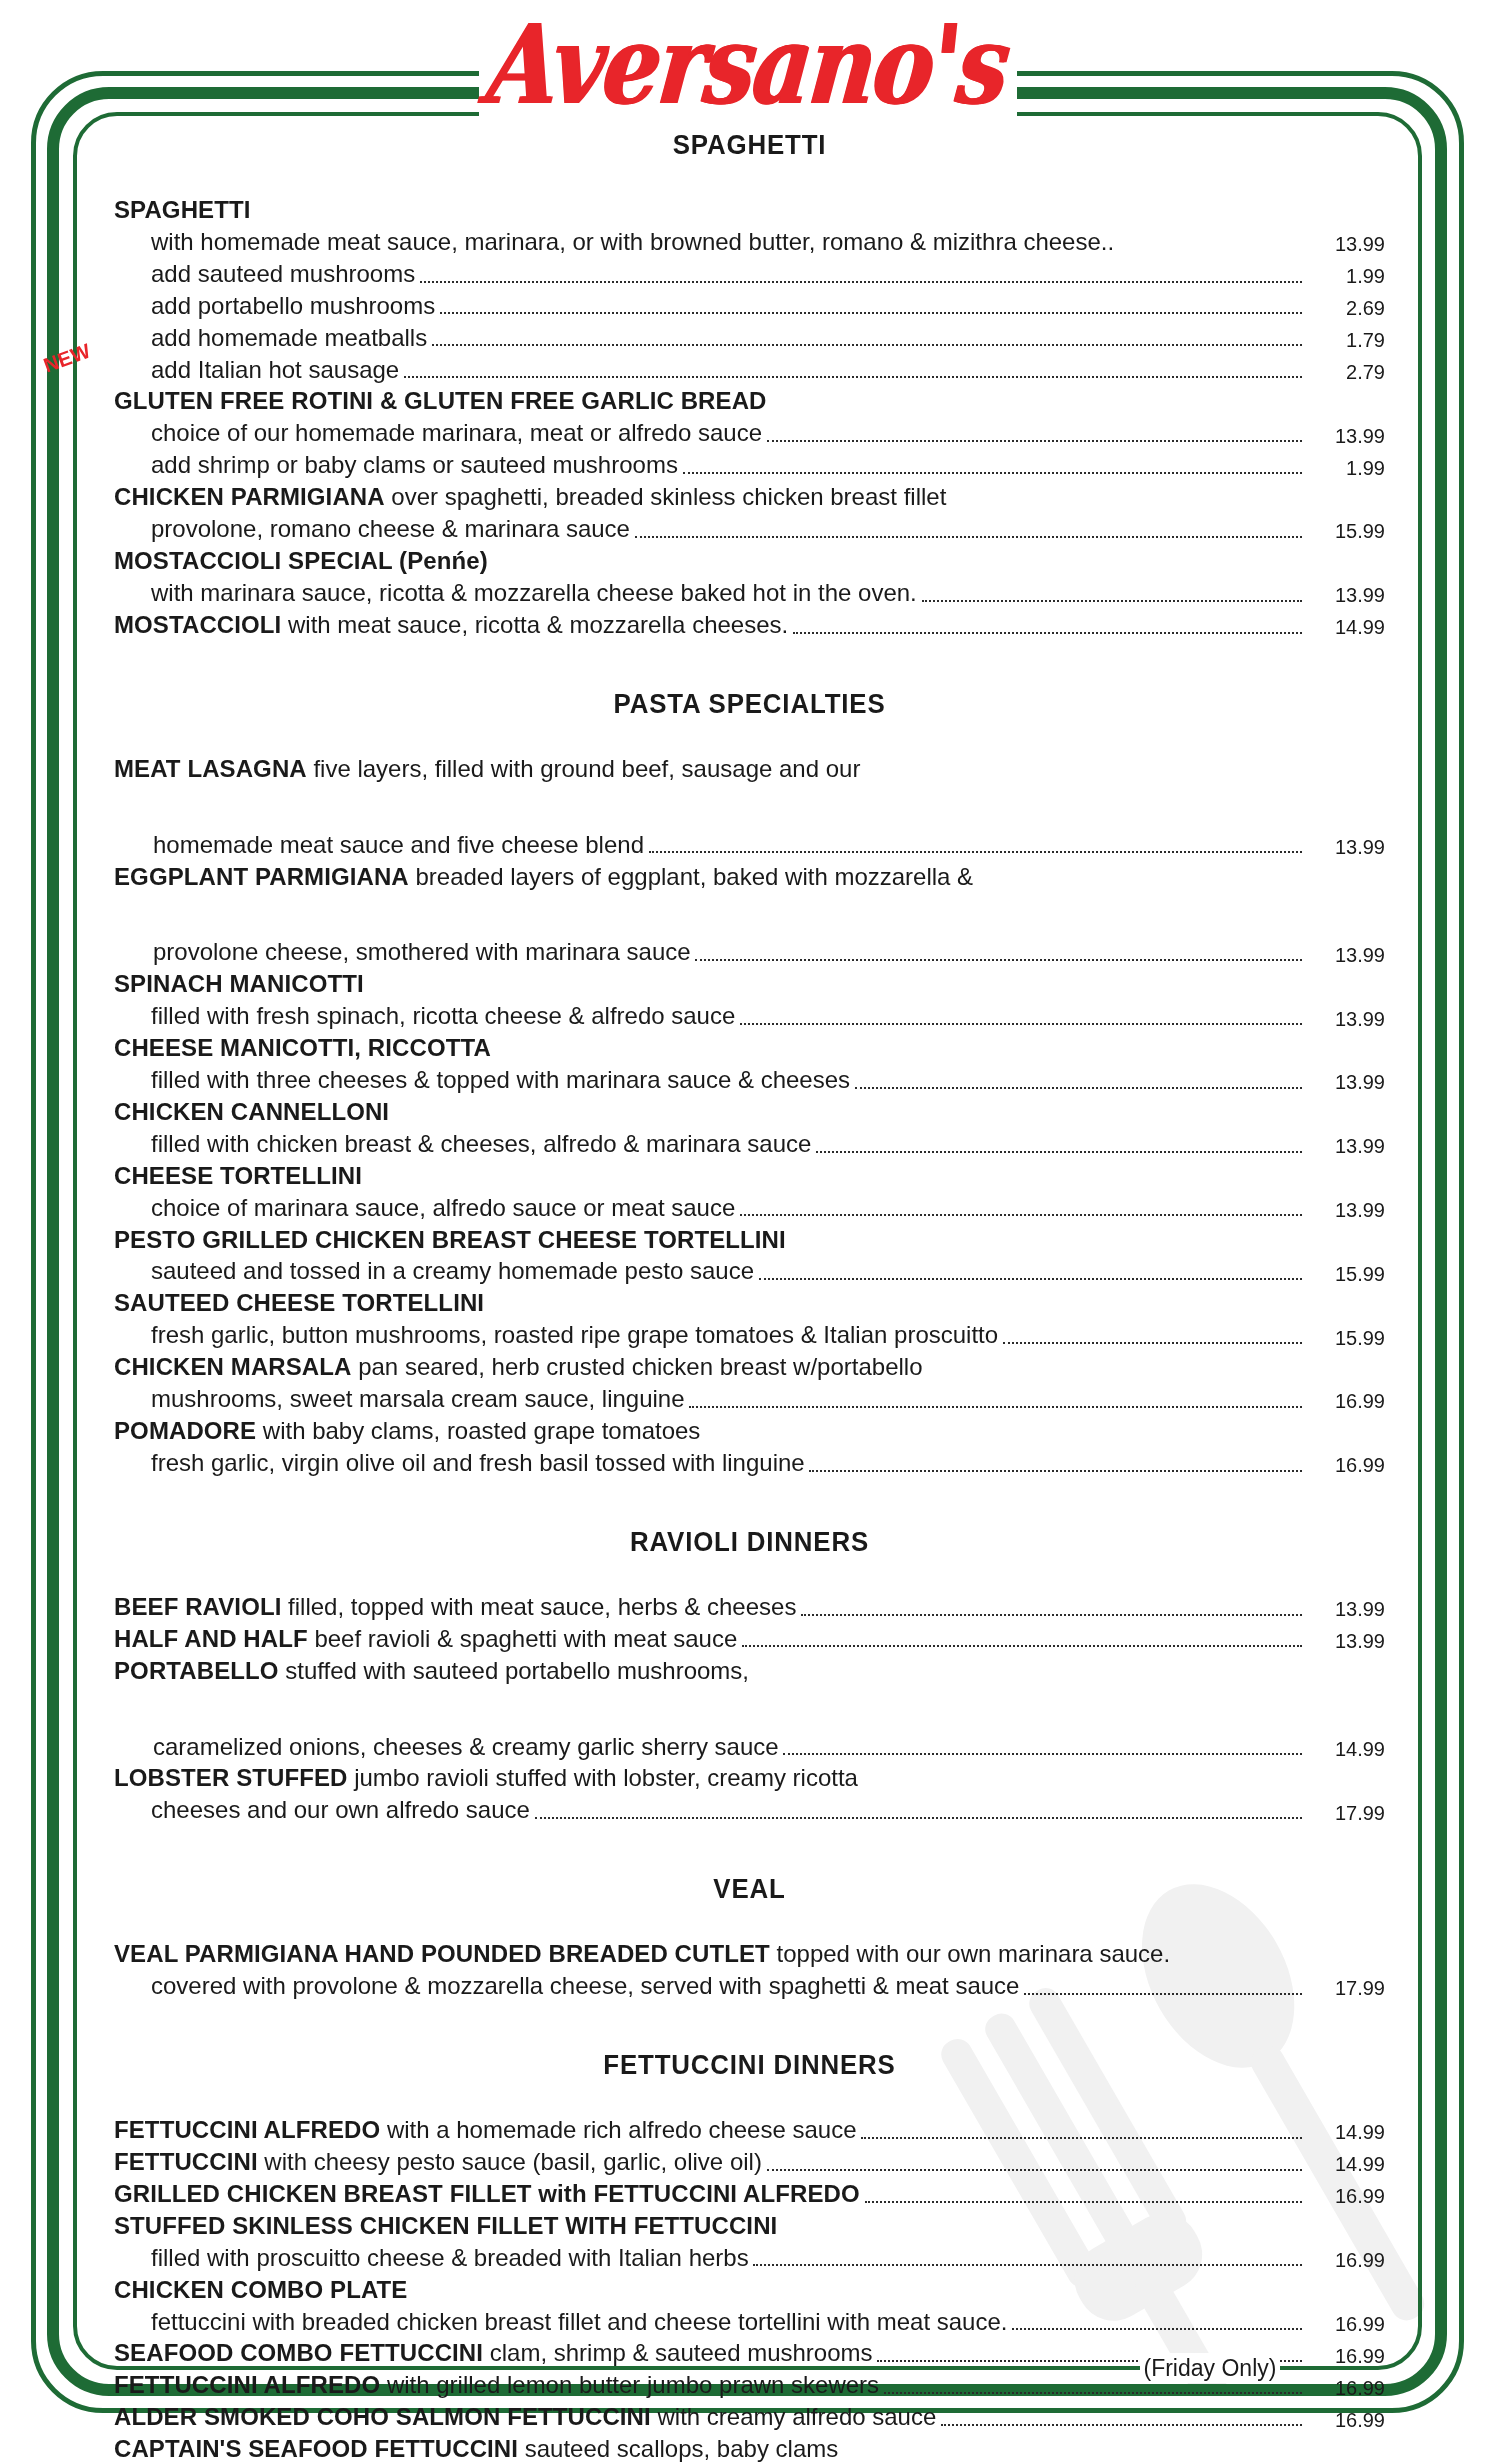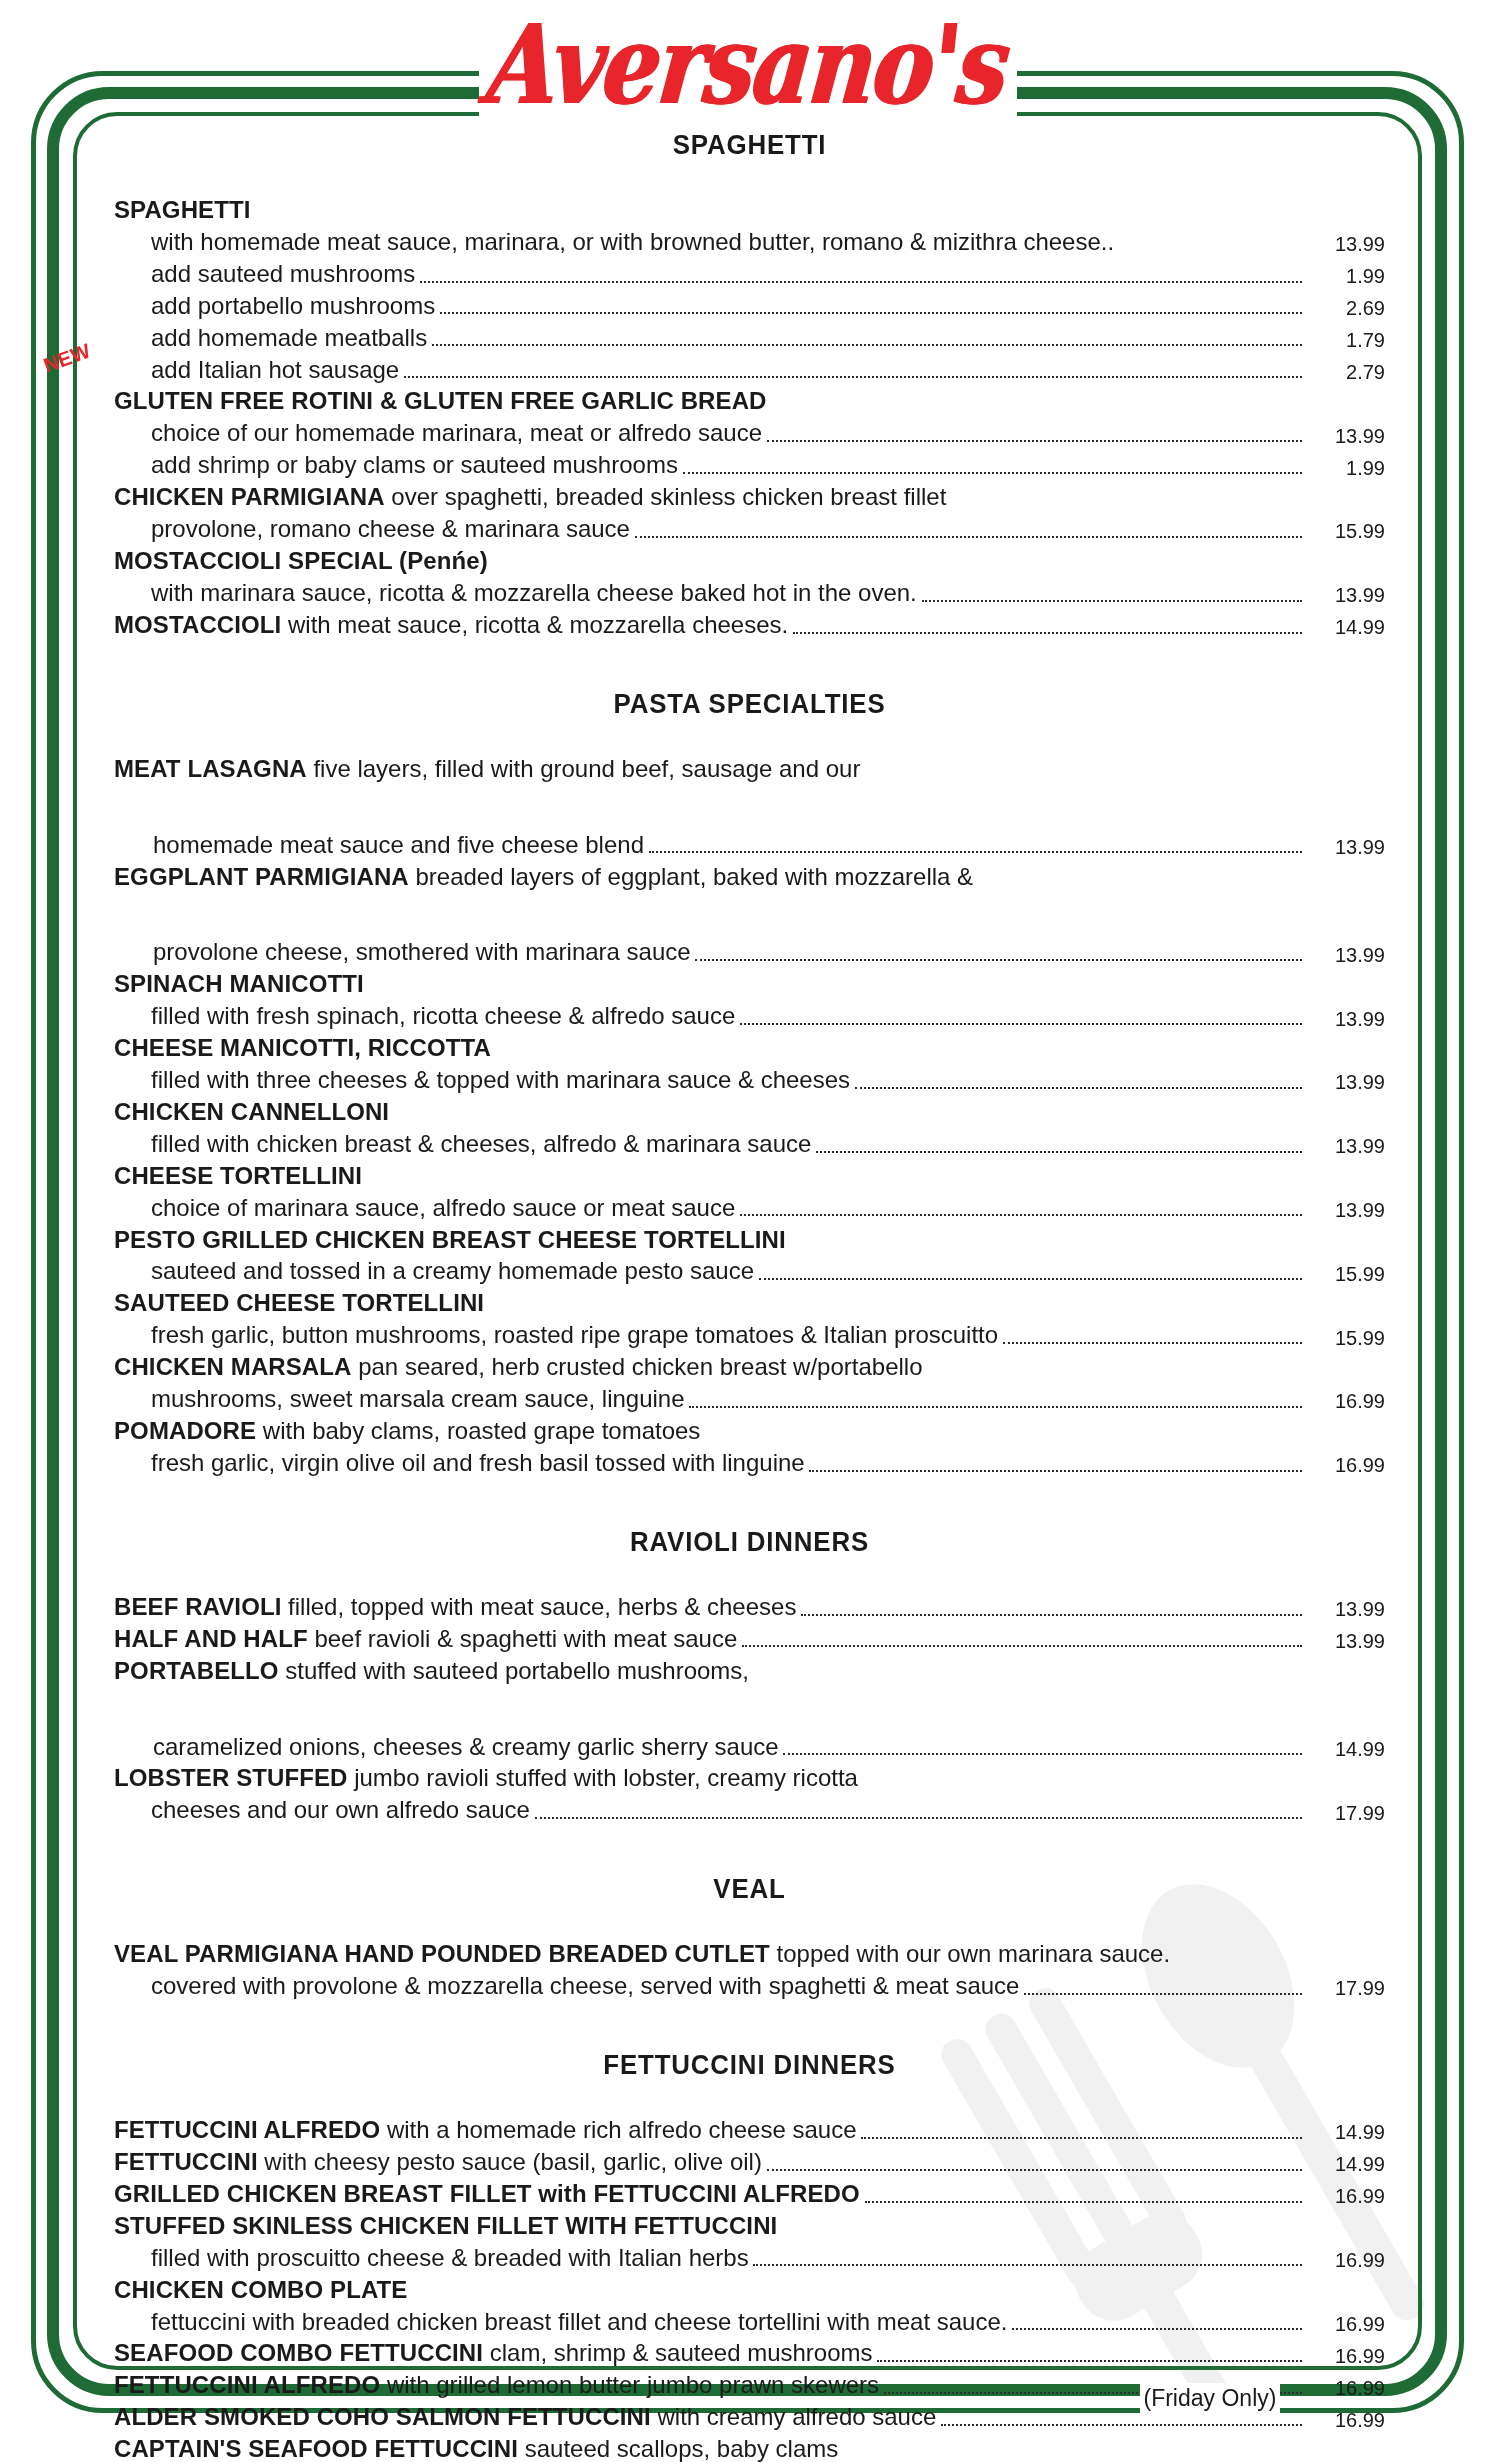--- a/index.html
+++ b/index.html
@@ -183,21 +183,20 @@
   
   .inline-note {
     position: absolute;
     right: 105px;
     top: -16.7px;
     font-size: 23px;
     color: #1a1a1a;
     background: #ffffff;
     padding: 0 3.6px;
     white-space: nowrap;
-    margin-top: 30px;
   }
 
   .footer-note {
     text-align: center;
     font-style: italic;
     font-size: 22px;
     color: #1a1a1a;
     margin-top: 31px;
   }
 </style>

